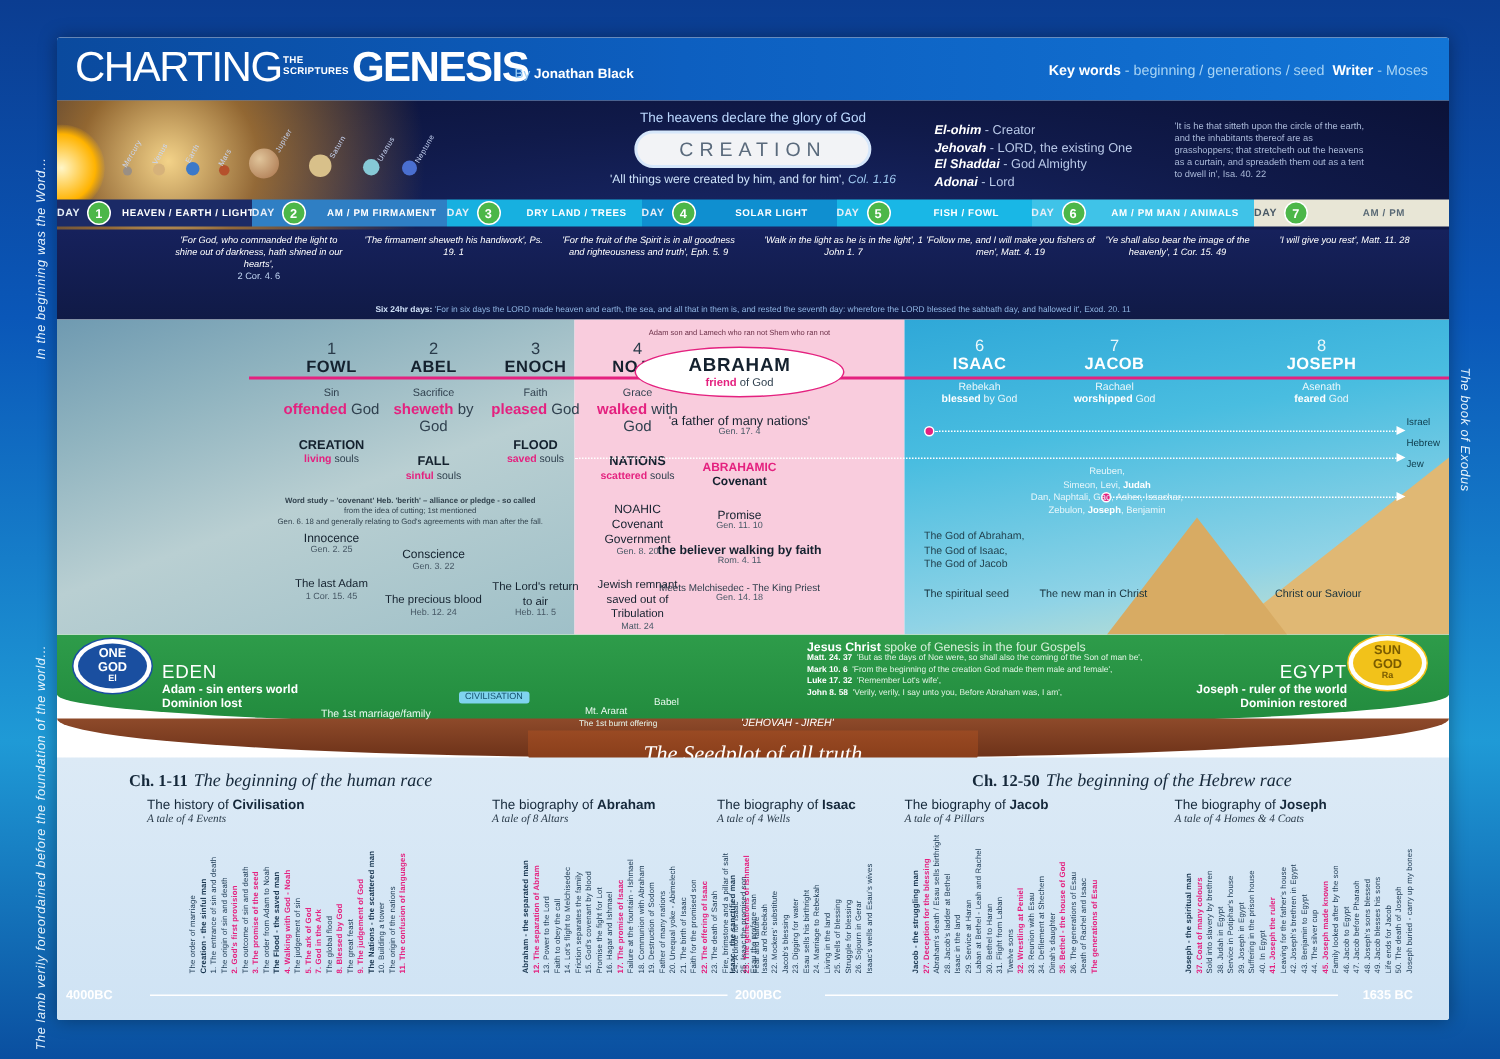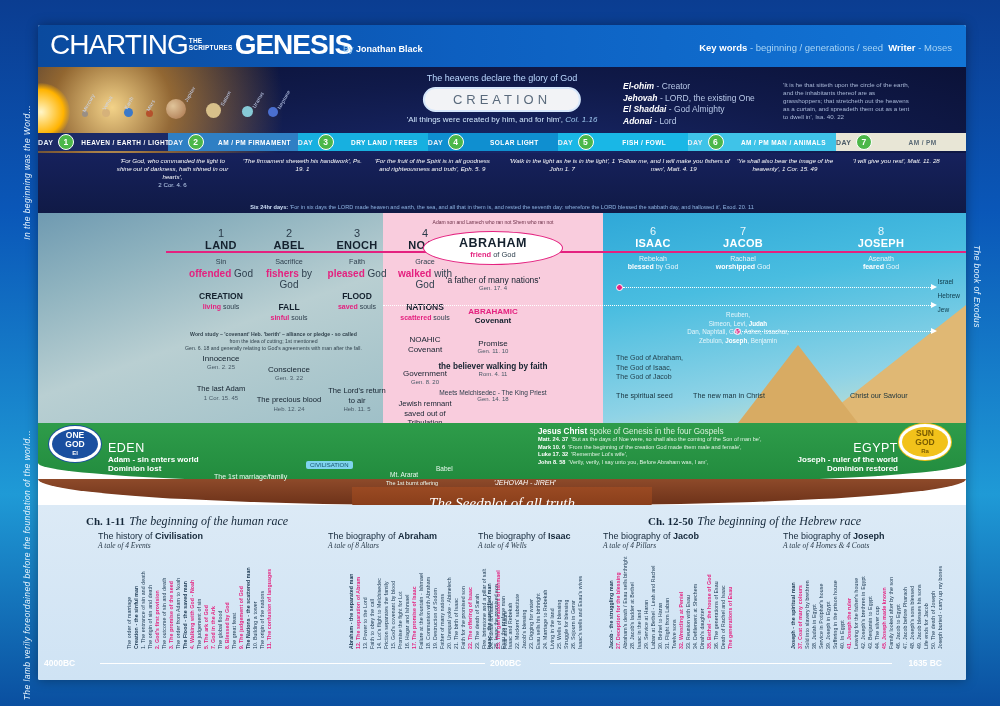--- a/index.html
+++ b/index.html
@@ -112,21 +112,21 @@
   .chcol { position:absolute; width:66px; text-align:center; }
   .chnum { font-size:11px; color:#2a3b4a; font-weight:400; }
   .chname{ font-size:11px; color:#14212e; font-weight:700; letter-spacing:.3px;}
   .chsub { font-size:7.2px; color:#30414f; margin-top:6px;}
   .chsub2{ font-size:10px; color:#30414f; margin-top:2px;}
   .chsub2 b{ color:#e4217f; font-weight:700;}
   .evt   { font-size:8.5px; color:#14212e; font-weight:700; margin-top:12px;}
   .evtsub{ font-size:7px; color:#30414f; margin-top:2px;}
   .evtsub b{ color:#e4217f; font-weight:700;}
   .cov   { font-size:8px; color:#14212e; margin-top:14px; line-height:10px;}
-  .disp  { font-size:8px; color:#14212e; margin-top:14px;}
+  .disp  { font-size:8px; color:#14212e; }
   .dispr { font-size:6px; color:#475966; margin-top:1px;}
   .typ   { font-size:7.6px; color:#14212e; margin-top:14px; line-height:9.5px;}
   .typr  { font-size:6px; color:#475966; margin-top:1px;}
 
   .wordstudy { position:absolute; left:128px; top:118px; width:215px;
                font-size:5.2px; color:#33444f; line-height:7px; text-align:center;}
   .wordstudy b{ font-weight:700; }
 
   
   .abe { position:absolute; left:355px; top:6px; width:200px; text-align:center; }
@@ -340,36 +340,36 @@
       <div class="bg-pink"></div>
       <div class="bg-right"></div>
       <div class="pyramid"></div>
       <div class="pyramid2"></div>
 
 
       <div class="pinkline"></div>
 
       <div class="chcol" style="left:150px;top:14px;">
         <div class="chnum">1</div>
-        <div class="chname">LAND</div>
+        <div class="chname">FOWL</div>
         <div class="chsub">Sin</div>
         <div class="chsub2"><b>offended</b><span> God</span></div>
         <div class="evt">CREATION</div>
         <div class="evtsub"><b>living</b><span> souls</span></div>
         <div class="disp" style="margin-top:44px;">Innocence</div>
         <div class="dispr">Gen. 2. 25</div>
         <div class="typ">The last Adam</div>
         <div class="typr">1 Cor. 15. 45</div>
       </div>
 
       <div class="chcol" style="left:218px;top:14px;">
         <div class="chnum">2</div>
         <div class="chname">ABEL</div>
         <div class="chsub">Sacrifice</div>
-        <div class="chsub2"><b>fishers</b><span> by God</span></div>
+        <div class="chsub2"><b>sheweth</b><span> by God</span></div>
         <div class="evt">FALL</div>
         <div class="evtsub"><b>sinful</b><span> souls</span></div>
         <div class="disp" style="margin-top:44px;">Conscience</div>
         <div class="dispr">Gen. 3. 22</div>
         <div class="typ">The precious blood</div>
         <div class="typr">Heb. 12. 24</div>
       </div>
 
       <div class="chcol" style="left:286px;top:14px;">
         <div class="chnum">3</div>

